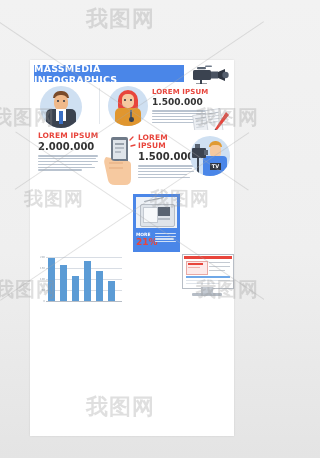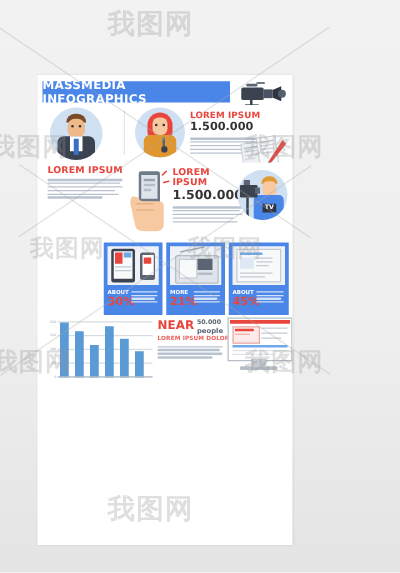--- a/index.html
+++ b/index.html
@@ -114,20 +114,21 @@
         <rect x="19" y="16" width="9" height="1" fill="#cdd3da"></rect>
     </g>
     <polygon points="36,6 39,9 27,24 25,23" fill="#e8453c"></polygon>
     <polygon points="25,23 27,24 24,26" fill="#2f3642"></polygon>
   </svg>
 
   <div class="band" style="top:70px;height:62px;background:#ffffff"></div>
 
   <div style="position:absolute;left:8px;top:72px;width:62px">
     <div class="hd" style="font-size:7.5px;line-height:8px">LOREM IPSUM</div>
+    <div class="bignum" style="font-size:10px;line-height:11px;margin-top:1px">2.000.000</div>
     <div class="body-lines" style="margin-top:3px">
       <div class="ln" style="width:60px"></div>
         <div class="ln" style="width:58px"></div>
       <div class="ln" style="width:60px"></div>
         <div class="ln" style="width:54px"></div>
       <div class="ln" style="width:57px"></div>
         <div class="ln" style="width:44px"></div>
     </div>
   </div>
 
@@ -165,43 +166,20 @@
                 font-family:'DejaVu Sans',sans-serif">TV</div>
     <div style="position:absolute;left:2px;top:12px;width:14px;height:10px;background:#3b4350;border-radius:1px"></div>
     <div style="position:absolute;left:14px;top:14px;width:4px;height:5px;background:#5a6472"></div>
     <div style="position:absolute;left:5px;top:8px;width:5px;height:4px;background:#5a6472"></div>
     <div style="position:absolute;left:7px;top:22px;width:2px;height:16px;background:#3b4350"></div>
   </div>
 
   <div style="position:absolute;left:0;top:134px;width:204px;height:58px;background:#ffffff">
 
 
-    <div class="card" style="left:53px;width:47px">
-      <div class="thumb">
-        <div style="position:absolute;left:3px;top:2px;width:19px;height:27px;background:#3b4350;border-radius:2px"></div>
-        <div style="position:absolute;left:5px;top:4px;width:15px;height:22px;background:#f7f9fb"></div>
-        <div style="position:absolute;left:6px;top:5px;width:6px;height:9px;background:#e8453c"></div>
-        <div style="position:absolute;left:13px;top:5px;width:6px;height:4px;background:#6fa8e8"></div>
-        <div style="position:absolute;left:6px;top:16px;width:13px;height:1.2px;background:#c4cad2"></div>
-        <div style="position:absolute;left:6px;top:19px;width:13px;height:1.2px;background:#c4cad2"></div>
-        <div style="position:absolute;left:26px;top:5px;width:12px;height:22px;background:#5a6472;border-radius:2px"></div>
-        <div style="position:absolute;left:27.5px;top:7px;width:9px;height:16px;background:#fff"></div>
-        <div style="position:absolute;left:29px;top:9px;width:6px;height:5px;background:#e8453c"></div>
-      </div>
-      <div style="position:absolute;left:3px;top:38px">
-        <div class="lbl" style="font-size:4.4px;line-height:5px">ABOUT</div>
-        <div class="pct" style="font-size:9px;line-height:10px">30%</div>
-      </div>
-      <div style="position:absolute;left:22px;top:39px;display:flex;flex-direction:column;gap:1.2px">
-        <div class="wln" style="width:21px"></div>
-          <div class="wln" style="width:21px"></div>
-        <div class="wln" style="width:19px"></div>
-          <div class="wln" style="width:21px"></div>
-      </div>
-    </div>
 
     <div class="card" style="left:103px;width:47px">
       <div class="thumb">
         <div style="position:absolute;left:4px;top:7px;width:33px;height:21px;background:#dfe4ea;border:1px solid #b6bdc6;border-radius:2px"></div>
         <div style="position:absolute;left:7px;top:10px;width:13px;height:14px;background:#f7f9fb;border:1px solid #c4cad2"></div>
         <div style="position:absolute;left:22px;top:10px;width:12px;height:9px;background:#5a6472"></div>
         <div style="position:absolute;left:22px;top:21px;width:12px;height:2px;background:#b6bdc6"></div>
         <div style="position:absolute;left:8px;top:2px;width:20px;height:1.2px;background:#9aa3ad;transform:rotate(-12deg)"></div>
       </div>
       <div style="position:absolute;left:3px;top:38px">
@@ -209,42 +187,20 @@
         <div class="pct" style="font-size:9px;line-height:10px">21%</div>
       </div>
       <div style="position:absolute;left:22px;top:39px;display:flex;flex-direction:column;gap:1.2px">
         <div class="wln" style="width:21px"></div>
           <div class="wln" style="width:21px"></div>
         <div class="wln" style="width:19px"></div>
           <div class="wln" style="width:21px"></div>
       </div>
     </div>
 
-    <div class="card" style="left:153px;width:48px">
-      <div class="thumb">
-        <div style="position:absolute;left:3px;top:2px;right:3px;bottom:2px;background:#f7f9fb;border:1px solid #c4cad2"></div>
-        <div style="position:absolute;left:6px;top:5px;width:18px;height:2px;background:#6fa8e8"></div>
-        <div style="position:absolute;left:6px;top:9px;width:11px;height:9px;background:#dfe8f5"></div>
-        <div style="position:absolute;left:19px;top:9px;width:13px;height:1.2px;background:#c4cad2"></div>
-        <div style="position:absolute;left:19px;top:12px;width:13px;height:1.2px;background:#c4cad2"></div>
-        <div style="position:absolute;left:19px;top:15px;width:10px;height:1.2px;background:#c4cad2"></div>
-        <div style="position:absolute;left:6px;top:21px;width:26px;height:1.2px;background:#c4cad2"></div>
-        <div style="position:absolute;left:6px;top:24px;width:20px;height:1.2px;background:#c4cad2"></div>
-      </div>
-      <div style="position:absolute;left:3px;top:38px">
-        <div class="lbl" style="font-size:4.4px;line-height:5px">ABOUT</div>
-        <div class="pct" style="font-size:9px;line-height:10px">45%</div>
-      </div>
-      <div style="position:absolute;left:22px;top:39px;display:flex;flex-direction:column;gap:1.2px">
-        <div class="wln" style="width:22px"></div>
-          <div class="wln" style="width:22px"></div>
-        <div class="wln" style="width:20px"></div>
-          <div class="wln" style="width:22px"></div>
-      </div>
-    </div>
   </div>
 
   <div style="position:absolute;left:0;top:194px;width:204px;height:104px;background:#ffffff"></div>
 
   <div id="chart" style="left:6px;top:197px;width:86px;height:50px;">
     <div class="grid-l" style="top:0"></div>
     <div class="grid-l" style="top:11px"></div>
     <div class="grid-l" style="top:22px"></div>
     <div class="grid-l" style="top:33px"></div>
     <div class="grid-l" style="top:44px"></div>
@@ -257,36 +213,20 @@
       <div class="bar" style="left:2px;width:7px;height:44px"></div>
       <div class="bar" style="left:14px;width:7px;height:37px"></div>
       <div class="bar" style="left:26px;width:7px;height:26px"></div>
       <div class="bar" style="left:38px;width:7px;height:41px"></div>
       <div class="bar" style="left:50px;width:7px;height:31px"></div>
       <div class="bar" style="left:62px;width:7px;height:21px"></div>
     </div>
     <div style="position:absolute;left:10px;right:0;bottom:5px;height:1px;background:#b6bdc6"></div>
   </div>
 
-  <div style="position:absolute;left:96px;top:196px;width:60px">
-    <div style="display:flex;align-items:flex-start;gap:2px">
-      <div class="hd" style="font-size:9.5px;line-height:10px">NEAR</div>
-      <div>
-        <div style="color:#5a6472;font-size:5px;font-weight:700;line-height:5.5px;font-family:'DejaVu Sans',sans-serif">50.000</div>
-        <div style="color:#5a6472;font-size:5.5px;font-weight:700;line-height:6px;font-family:'DejaVu Sans',sans-serif">people</div>
-      </div>
-    </div>
-    <div class="hd" style="font-size:4.6px;line-height:6px;margin-top:1px;opacity:.85">LOREM IPSUM DOLOR</div>
-    <div class="body-lines" style="margin-top:2px">
-      <div class="ln" style="width:52px"></div>
-        <div class="ln" style="width:50px"></div>
-      <div class="ln" style="width:52px"></div>
-        <div class="ln" style="width:44px"></div>
-    </div>
-  </div>
 
   <div style="position:absolute;left:152px;top:194px;width:50px;height:46px">
     <div class="mon-screen" style="left:0;top:0;width:50px;height:33px">
       <div style="position:absolute;left:1px;top:1px;right:1px;height:3px;background:#e8453c"></div>
       <div style="position:absolute;left:3px;top:6px;width:20px;height:12px;background:#fdeaea;border:.8px solid #e8a9a5"></div>
       <div style="position:absolute;left:5px;top:8px;width:15px;height:2px;background:#e8453c"></div>
       <div style="position:absolute;left:5px;top:12px;width:12px;height:1.2px;background:#f0b0ac"></div>
       <div style="position:absolute;left:26px;top:7px;right:3px;height:1.4px;background:#c4cad2"></div>
       <div style="position:absolute;left:26px;top:11px;right:3px;height:1.4px;background:#c4cad2"></div>
       <div style="position:absolute;left:26px;top:15px;right:8px;height:1.4px;background:#c4cad2"></div>

